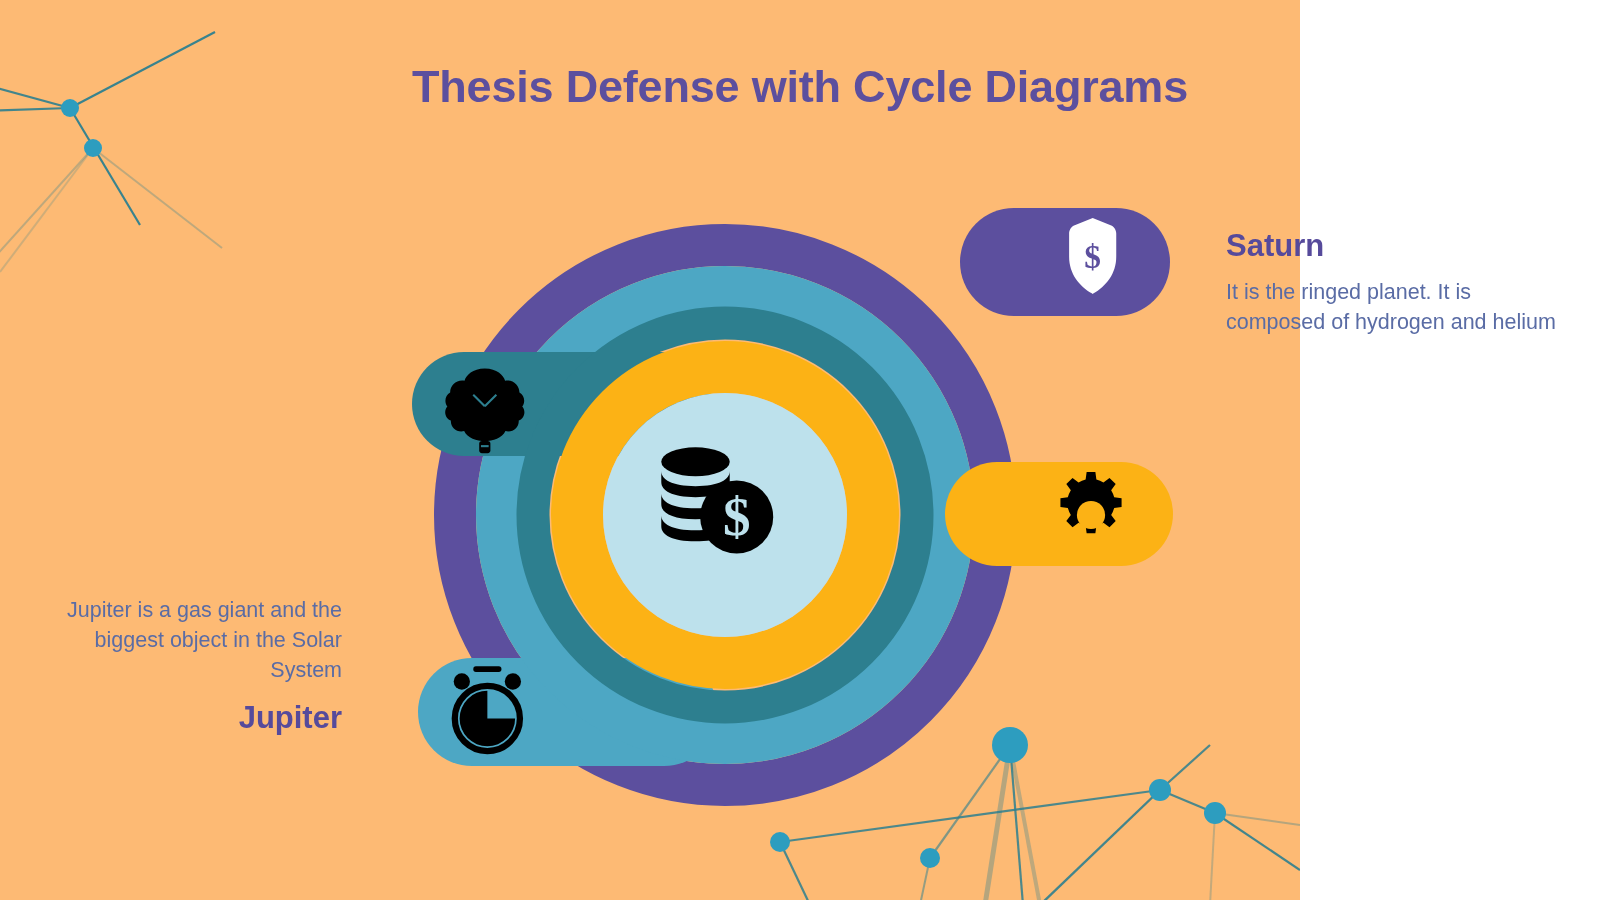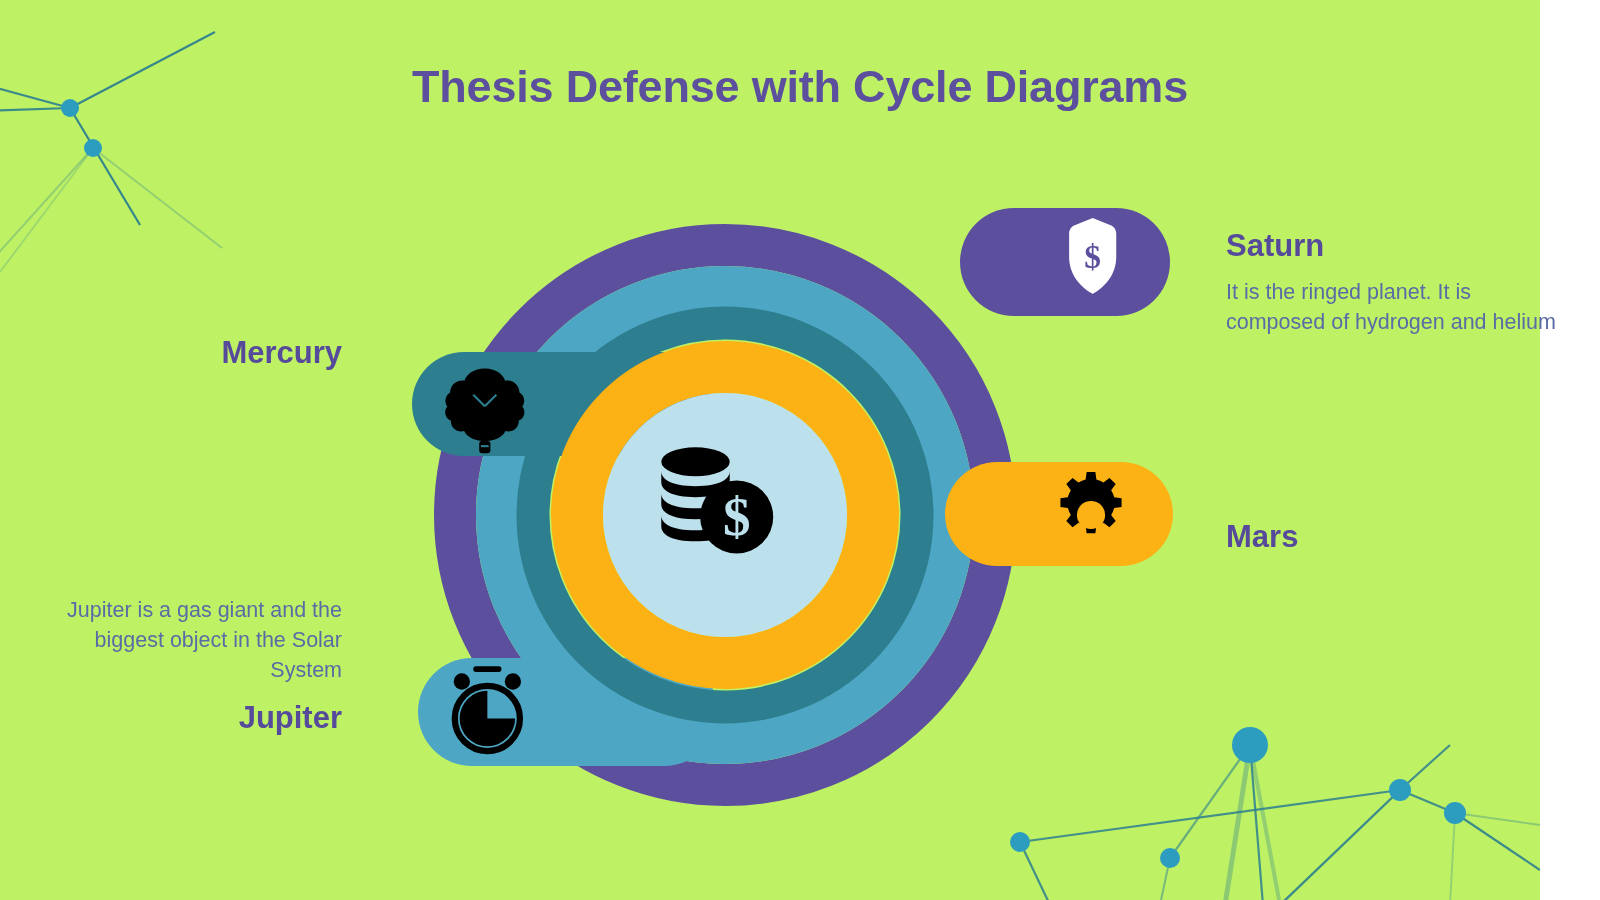--- a/index.html
+++ b/index.html
@@ -5,22 +5,22 @@
   * { margin:0; padding:0; box-sizing:border-box; }
   html,body { width:1600px; height:900px; }
   body {
     background:#ffffff;
     font-family:"Liberation Sans", sans-serif;
     position:relative;
     overflow:hidden;
   }
   #slide {
     position:absolute; top:0; left:0;
-    width:1540px; height:900px;
-    background:#bef264;
+    width:1300px; height:900px;
+    background:#fdba74;
   }
   
   .deco { position:absolute; pointer-events:none; }
   #deco-tl { top:0; left:0; width:300px; height:300px; }
   #deco-br { right:0; bottom:0; width:560px; height:200px; }
 
   
   #title {
     position:absolute;
     top:62px; left:0; width:1600px;
@@ -99,35 +99,33 @@
     <circle cx="270" cy="45" r="18" fill="#2d9dbf"></circle>
     <circle cx="420" cy="90" r="11" fill="#2d9dbf"></circle>
     <circle cx="475" cy="113" r="11" fill="#2d9dbf"></circle>
     <circle cx="40" cy="142" r="10" fill="#2d9dbf"></circle>
     <circle cx="190" cy="158" r="10" fill="#2d9dbf"></circle>
   </svg>
 
   <h1 id="title">Thesis Defense with Cycle Diagrams</h1>
 
   <div class="txtblock left" id="blk-mercury">
-    <div class="head">Mercury</div>
   </div>
 
   <div class="txtblock right" id="blk-saturn">
     <div class="head">Saturn</div>
     <div class="body">It is the ringed planet. It is composed of hydrogen and helium</div>
   </div>
 
   <div class="txtblock left" id="blk-jupiter">
     <div class="body">Jupiter is a gas giant and the biggest object in the Solar System</div>
     <div class="head">Jupiter</div>
   </div>
 
   <div class="txtblock right" id="blk-mars">
-    <div class="head">Mars</div>
   </div>
 
   <svg id="cycle" viewBox="0 0 790 620">
     <defs>
 
       <clipPath id="clipPurple">
           <rect x="-400" y="-400" width="1600" height="1600"></rect>
         </clipPath>
     </defs>
 

